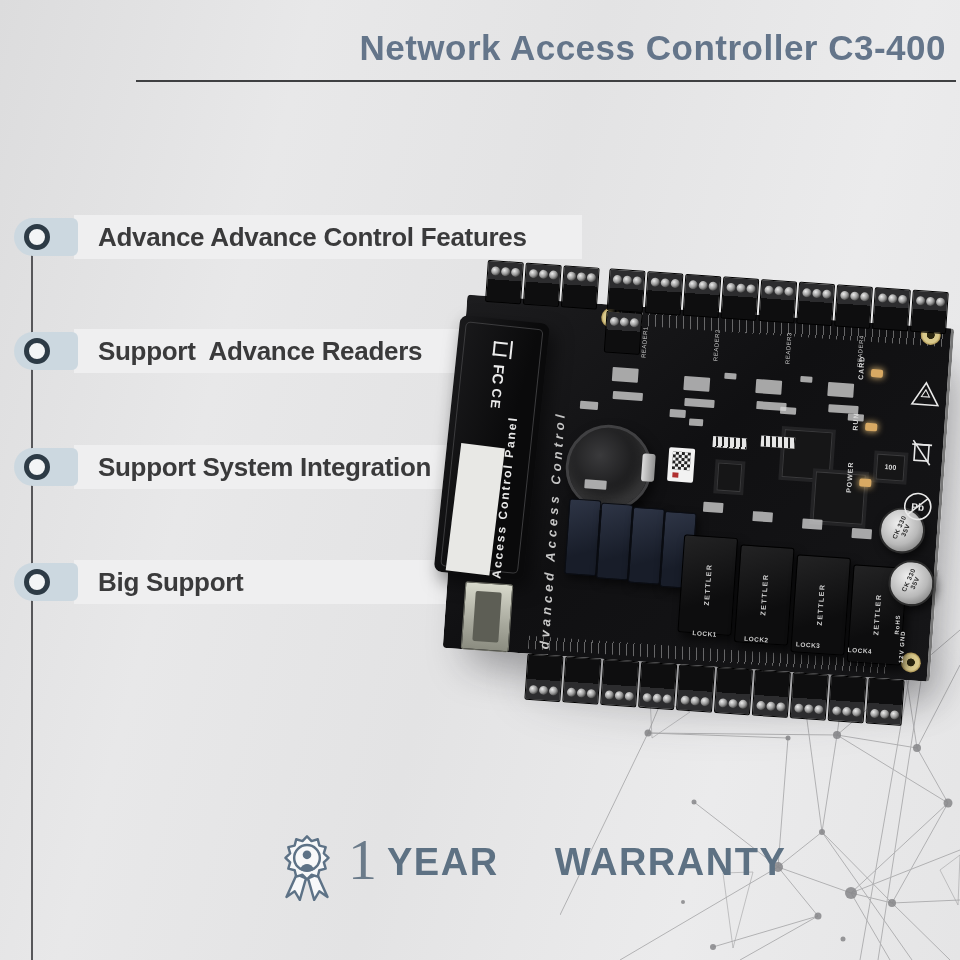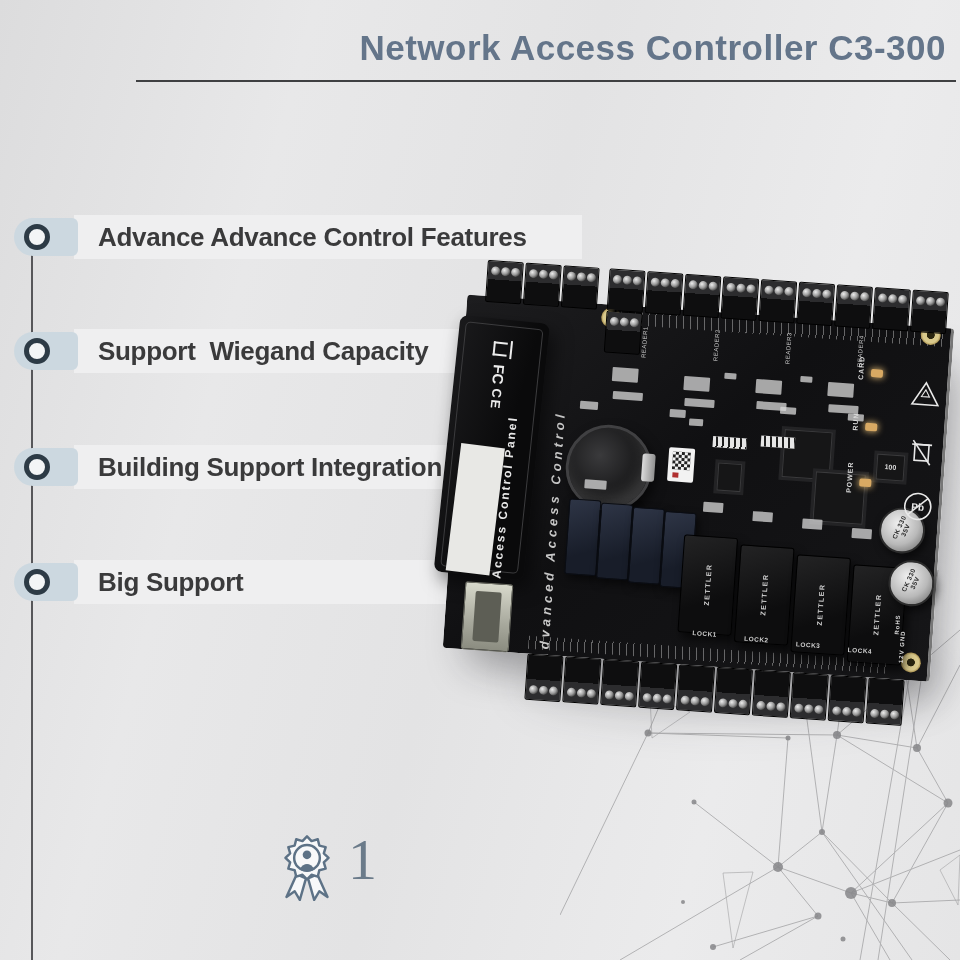--- a/index.html
+++ b/index.html
@@ -86,21 +86,21 @@
   .icon-col{position:absolute;left:448px;top:52px;}
   .sk{position:absolute;background:#d9d9d9;opacity:.75;border-radius:1px;}
   .locktag{position:absolute;font-size:6.5px;font-weight:bold;color:#cfcfcf;letter-spacing:.5px;}
   .readertag{position:absolute;width:44px;text-align:center;transform:rotate(-90deg);font-size:6px;color:#c9c9c9;letter-spacing:.5px;}
 </style>
 </head>
 <body>
 
 <div id="canvas">
 
-  <div class="title">Network Access Controller C3-300</div>
+  <div class="title">Network Access Controller C3-400</div>
   <div class="title-rule"></div>
 
   <svg class="plexus" width="400" height="390" viewBox="0 0 400 390">
     <g stroke="#909092" stroke-width="1" fill="none" opacity=".62">
       <line x1="88" y1="163" x2="228" y2="168"></line>
         <line x1="88" y1="163" x2="150" y2="15"></line>
       <line x1="88" y1="163" x2="277" y2="165"></line>
         <line x1="88" y1="163" x2="0" y2="345"></line>
       <line x1="277" y1="165" x2="357" y2="178"></line>
         <line x1="277" y1="165" x2="388" y2="233"></line>
@@ -159,27 +159,27 @@
   <div class="feature" style="top:215px;">
     <div class="bar" style="width:508px;"></div>
     <div class="pill"></div>
     <div class="ring"></div>
     <div class="label">Advance Advance Control Features</div>
   </div>
   <div class="feature" style="top:329px;">
     <div class="bar" style="width:492px;"></div>
     <div class="pill"></div>
     <div class="ring"></div>
-    <div class="label">Support  Wiegand Capacity</div>
+    <div class="label">Support  Advance Readers</div>
   </div>
   <div class="feature" style="top:445px;">
     <div class="bar" style="width:498px;"></div>
     <div class="pill"></div>
     <div class="ring"></div>
-    <div class="label">Building Support Integration</div>
+    <div class="label">Support System Integration</div>
   </div>
   <div class="feature" style="top:560px;">
     <div class="bar" style="width:502px;"></div>
     <div class="pill"></div>
     <div class="ring"></div>
     <div class="label">Big Support</div>
   </div>
 
   <div class="board-shadow"></div>
   <div class="board">
@@ -424,15 +424,16 @@
       <g stroke="#5d7286" stroke-width="2.4" fill="#f7f8f9" stroke-linejoin="round">
         <polygon points="22,50 12,72 20,66.5 25,75 31,54"></polygon>
         <polygon points="42,50 52,72 44,66.5 39,75 33,54"></polygon>
         <polygon points="53,34 48.4,38.4 50.2,44.5 44,46 42.5,52.2 36.4,50.4 32,55 27.6,50.4 21.5,52.2 20,46 13.8,44.5 15.6,38.4 11,34 15.6,29.6 13.8,23.5 20,22 21.5,15.8 27.6,17.6 32,13 36.4,17.6 42.5,15.8 44,22 50.2,23.5 48.4,29.6"></polygon>
         <circle cx="32" cy="34" r="12.5" fill="none"></circle>
       </g>
       <circle cx="32" cy="31" r="4.2" fill="#5d7286"></circle>
       <path d="M24.5,45.2 Q32,34.8 39.5,45.2 Q32,49.8 24.5,45.2 Z" fill="#5d7286"></path>
     </svg>
     <span class="num">1</span>
+    <span class="wtext">YEAR  WARRANTY</span>
   </div>
 
 </div>
 
 </body></html>

